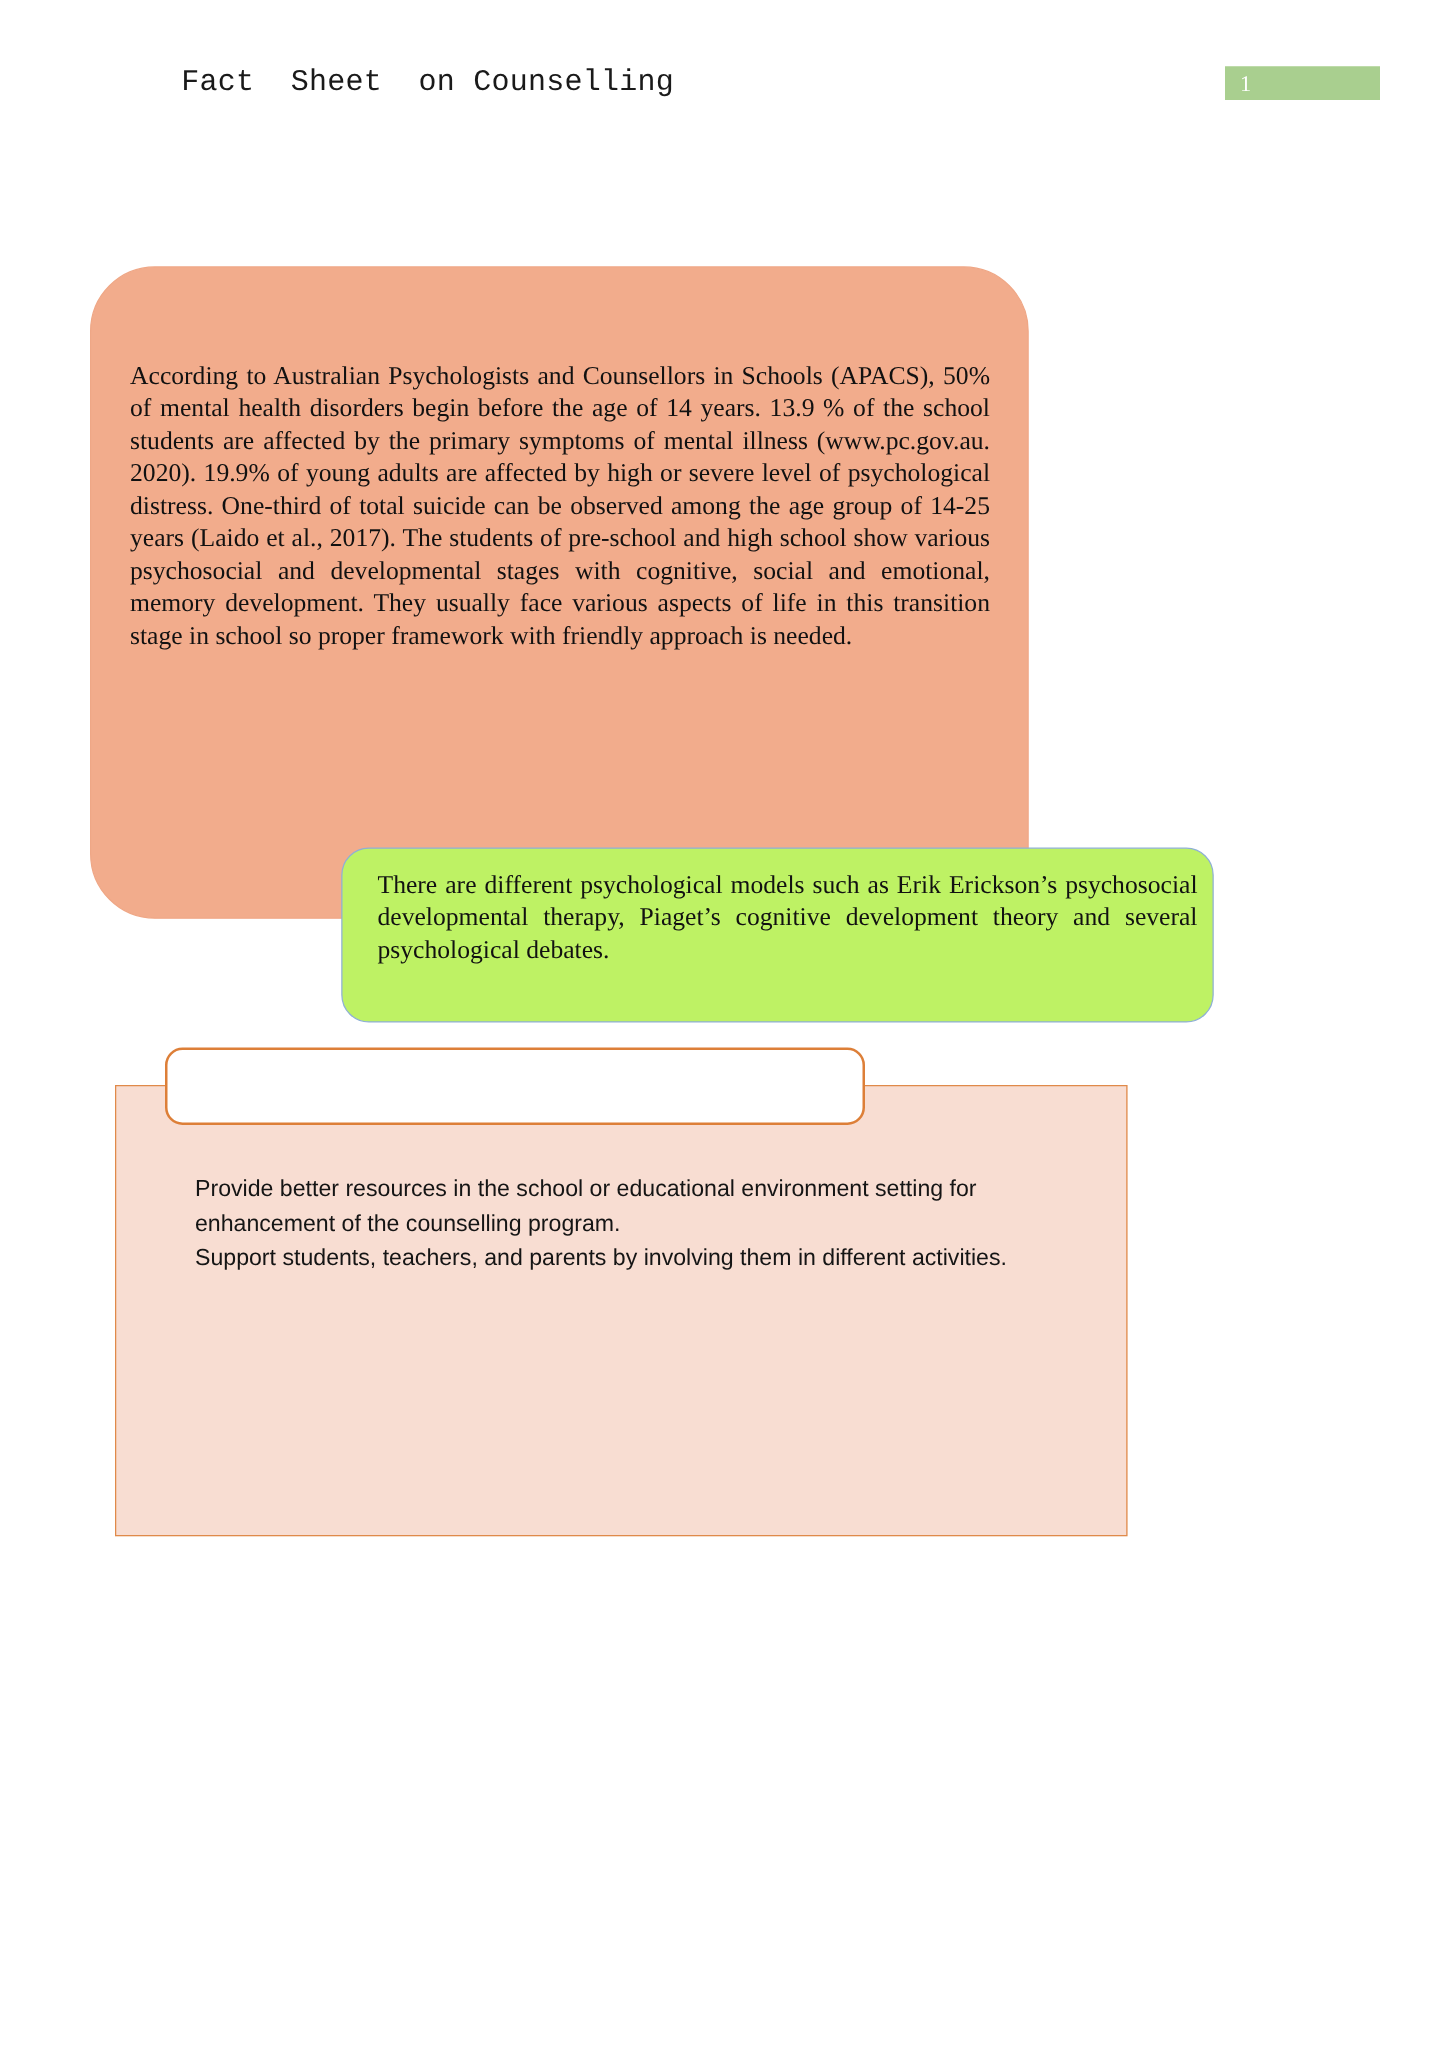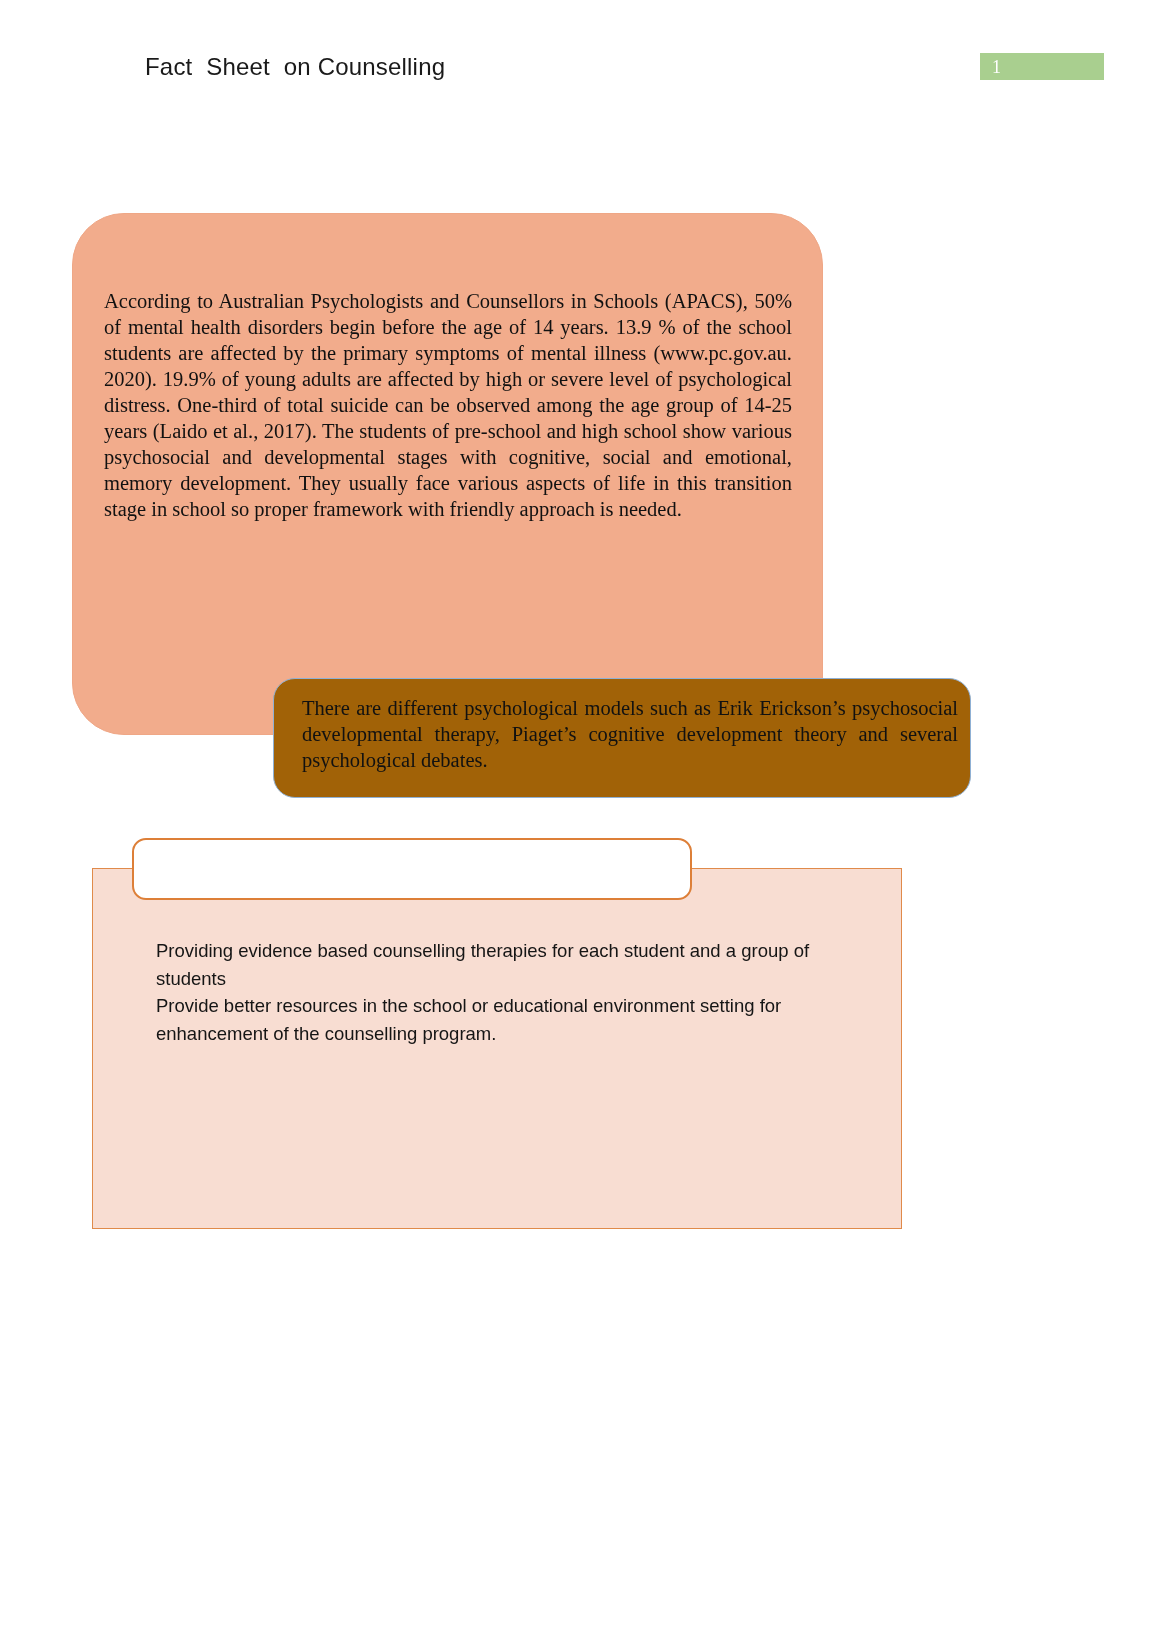--- a/index.html
+++ b/index.html
@@ -18,21 +18,21 @@
     height: 1638px;
     background: #ffffff;
     overflow: hidden;
   }
 
   
   .header-title {
     position: absolute;
     left: 145px;
     top: 52px;
-    font-family: Liberation Sans, sans-serif;
+    font-family: Liberation Mono, monospace;
     font-size: 24px;
     line-height: 30px;
     color: #1a1a1a;
     white-space: pre;
     letter-spacing: 0.2px;
   }
   .page-number-badge {
     position: absolute;
     left: 980px;
     top: 53px;
@@ -74,22 +74,22 @@
     text-justify: inter-word;
     color: #111111;
   }
 
   
   .blue-card {
     position: absolute;
     left: 273px;
     top: 678px;
     width: 698px;
-    height: 120px;
-    background: #a16207;
+    height: 140px;
+    background: #bef264;
     border: 1px solid #8fb0d4;
     border-radius: 22px;
     box-sizing: border-box;
   }
   .blue-card .body-text {
     position: absolute;
     left: 28px;
     top: 16px;
     width: 656px;
     font-family: "Liberation Serif", serif;
@@ -164,22 +164,22 @@
   <div class="salmon-card">
     <div class="body-text">According to Australian Psychologists and Counsellors in Schools (APACS), 50% of mental health disorders begin before the age of 14 years. 13.9 % of the school students are affected by the primary symptoms of mental illness (www.pc.gov.au. 2020). 19.9% of young adults are affected by high or severe level of psychological distress. One-third of total suicide can be observed among the age group of 14-25 years (Laido et al., 2017). The students of pre-school and high school show various psychosocial and developmental stages with cognitive, social and emotional, memory development. They usually face various aspects of life in this transition stage in school so proper framework with friendly approach is needed.</div>
   </div>
 
   <div class="blue-card">
     <div class="body-text">There are different psychological models such as Erik Erickson’s psychosocial developmental therapy, Piaget’s cognitive development theory and several psychological debates.</div>
   </div>
 
   <div class="pink-card">
     <div class="list">
-      <p class="list-item">Providing evidence based counselling therapies for each student and a group of students</p>
       <p class="list-item">Provide better resources in the school or educational environment setting for enhancement of the counselling program.</p>
+      <p class="list-item"> Support students, teachers, and parents by involving them in different activities.</p>
     </div>
   </div>
 
   <div class="white-banner">
     <div class="banner-text"></div>
   </div>
 
 </div>
 
 </body></html>

